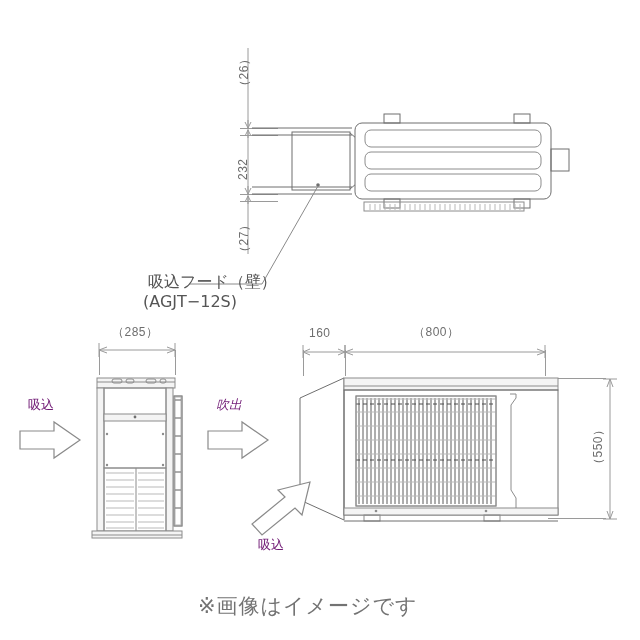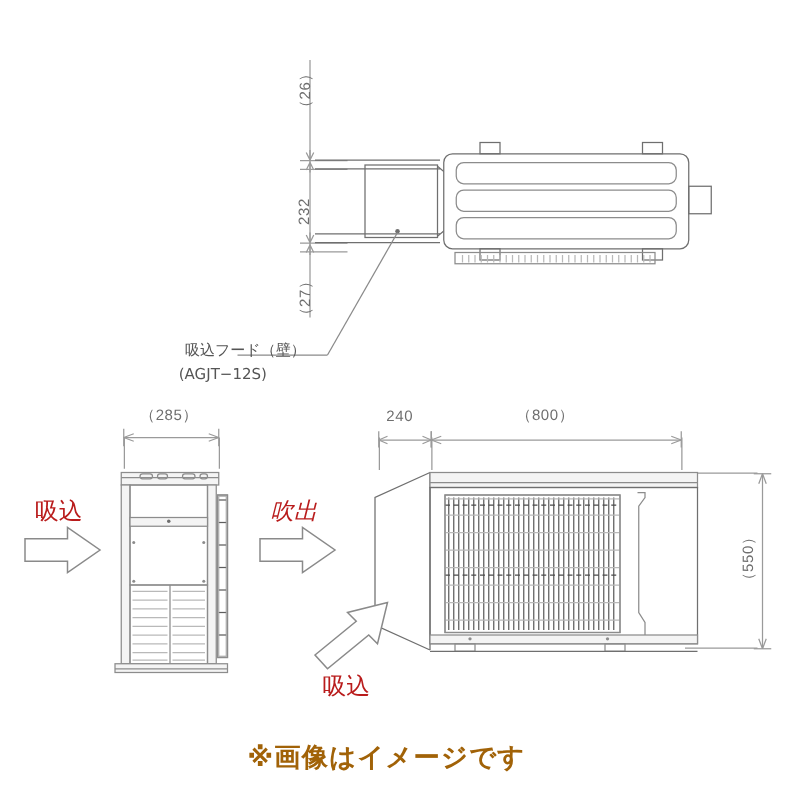--- a/index.html
+++ b/index.html
@@ -40,37 +40,37 @@
     font-family: "Liberation Sans", "DejaVu Sans", sans-serif;
   }
   .dimtext.vert {
     transform-origin: left top;
     transform: rotate(-90deg);
   }
 
   
   .jp-label {
     position: absolute;
-    font-size: 12px;
+    font-size: 16px;
     color: #555;
     white-space: nowrap;
     font-family: "DejaVu Sans", "Liberation Sans", sans-serif;
   }
   .flow-label {
     position: absolute;
-    font-size: 19px;
-    color: #b91c1c;
+    font-size: 13px;
+    color: #701a75;
     white-space: nowrap;
     font-family: "DejaVu Sans", "Liberation Sans", sans-serif;
   }
   .caption {
     position: absolute;
     font-size: 21px;
-    color: #a16207;
-    font-weight: bold;
+    color: #737373;
+    font-weight: normal;
     white-space: nowrap;
     letter-spacing: 1px;
     font-family: "DejaVu Sans", "Liberation Sans", sans-serif;
   }
 
   
   svg { display: block; overflow: visible; }
   .st { fill: none; stroke: #6f6f6f; stroke-width: 1; }
   .st2 { fill: none; stroke: #8c8c8c; stroke-width: 1; }
   .stf { fill: #ffffff; stroke: #6f6f6f; stroke-width: 1; }
@@ -270,21 +270,21 @@
 
   <div class="abs" style="left:280px; top:320px; width:360px; height:250px;">
 
     <svg class="abs" style="left:20px; top:22px;" width="50" height="16">
       <line class="dimln" x1="3" y1="10" x2="45" y2="10"></line>
       <line class="dimln" x1="3" y1="3" x2="3" y2="16"></line>
       <line class="dimln" x1="45" y1="3" x2="45" y2="16"></line>
       <path class="dimln" d="M3 10 L10 7 M3 10 L10 13"></path>
       <path class="dimln" d="M45 10 L38 7 M45 10 L38 13"></path>
     </svg>
-    <div class="dimtext" style="left:29px; top:6px;">240</div>
+    <div class="dimtext" style="left:29px; top:6px;">160</div>
 
     <svg class="abs" style="left:62px; top:22px;" width="210" height="16">
       <line class="dimln" x1="3" y1="10" x2="203" y2="10"></line>
       <line class="dimln" x1="3" y1="3" x2="3" y2="16"></line>
       <line class="dimln" x1="203" y1="3" x2="203" y2="16"></line>
       <path class="dimln" d="M3 10 L11 7 M3 10 L11 13"></path>
       <path class="dimln" d="M203 10 L195 7 M203 10 L195 13"></path>
     </svg>
     <div class="dimtext" style="left:133px; top:4px;">（800）</div>
 

